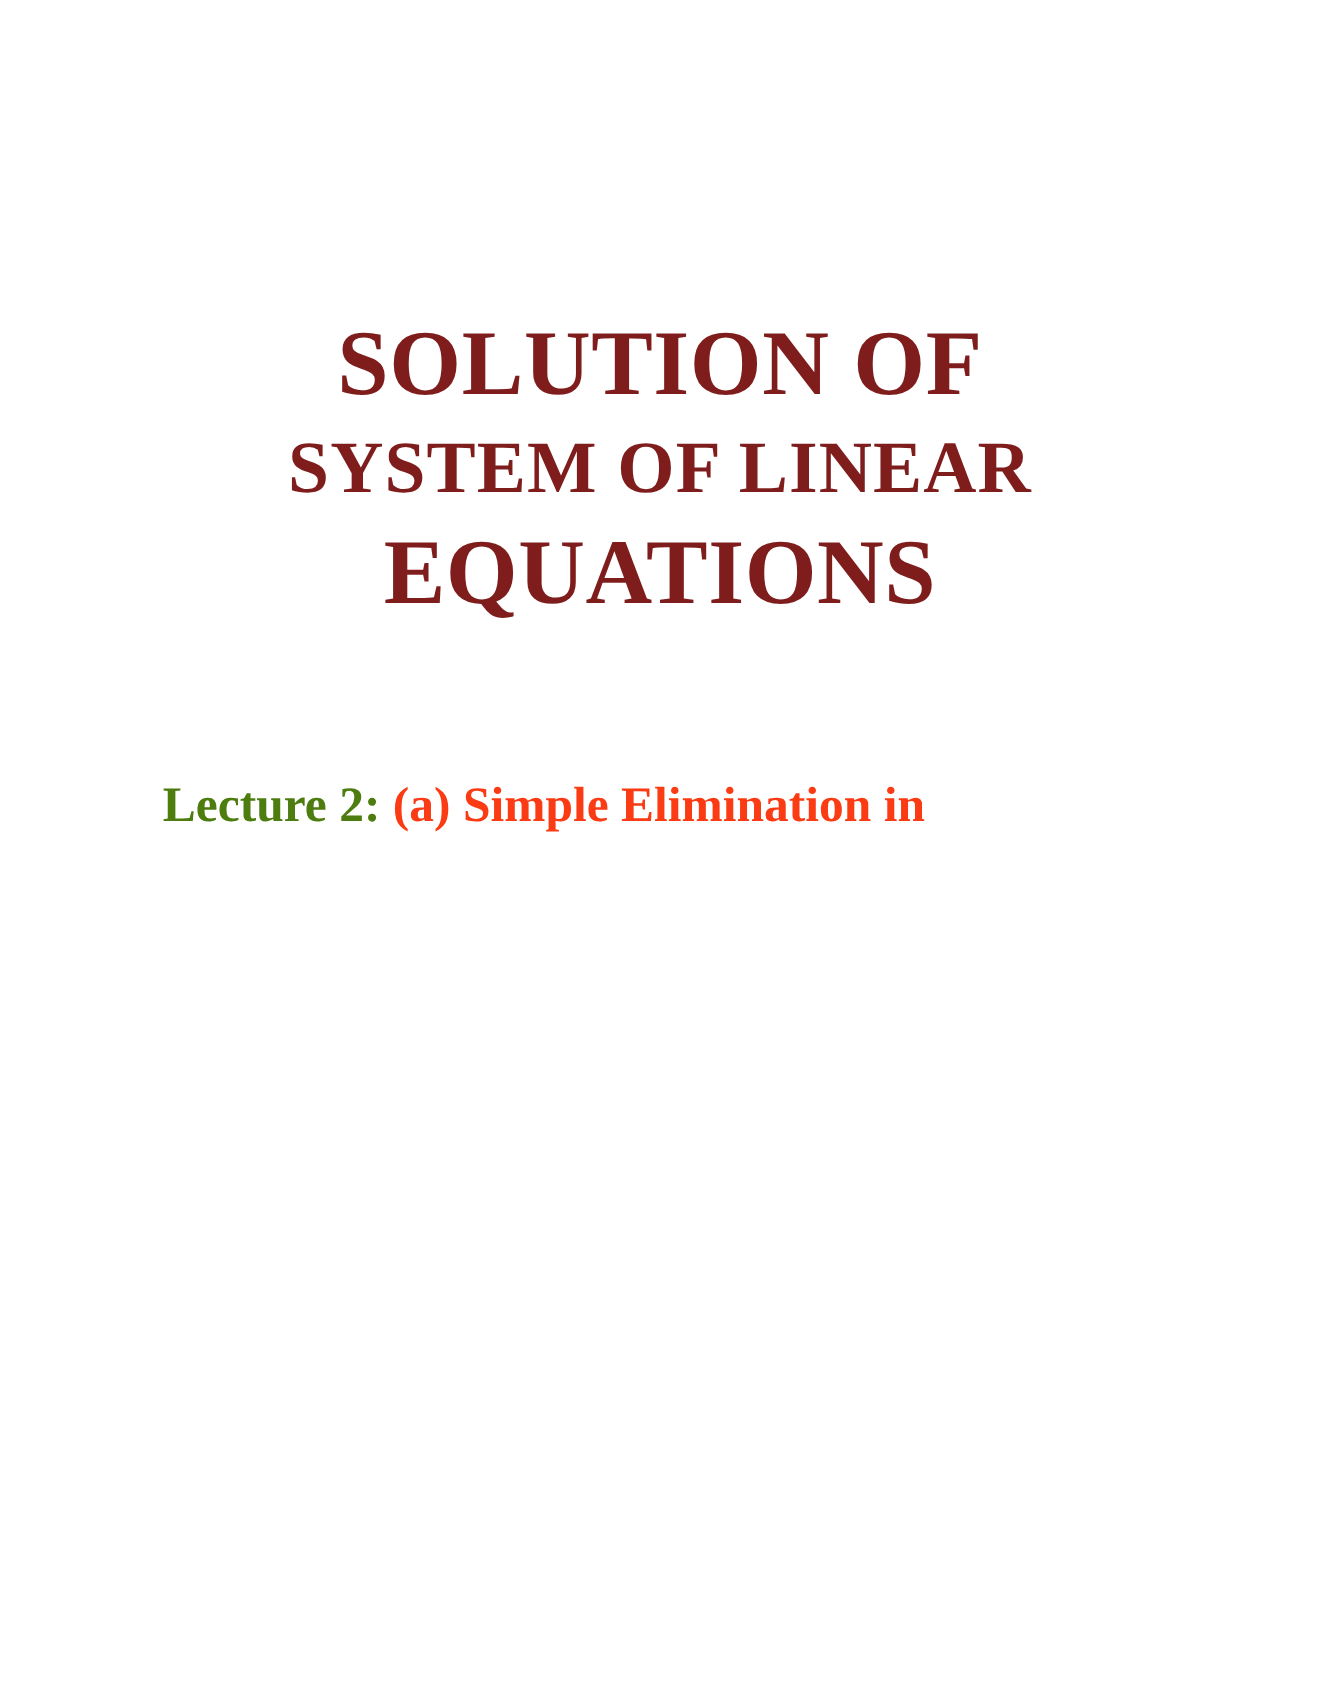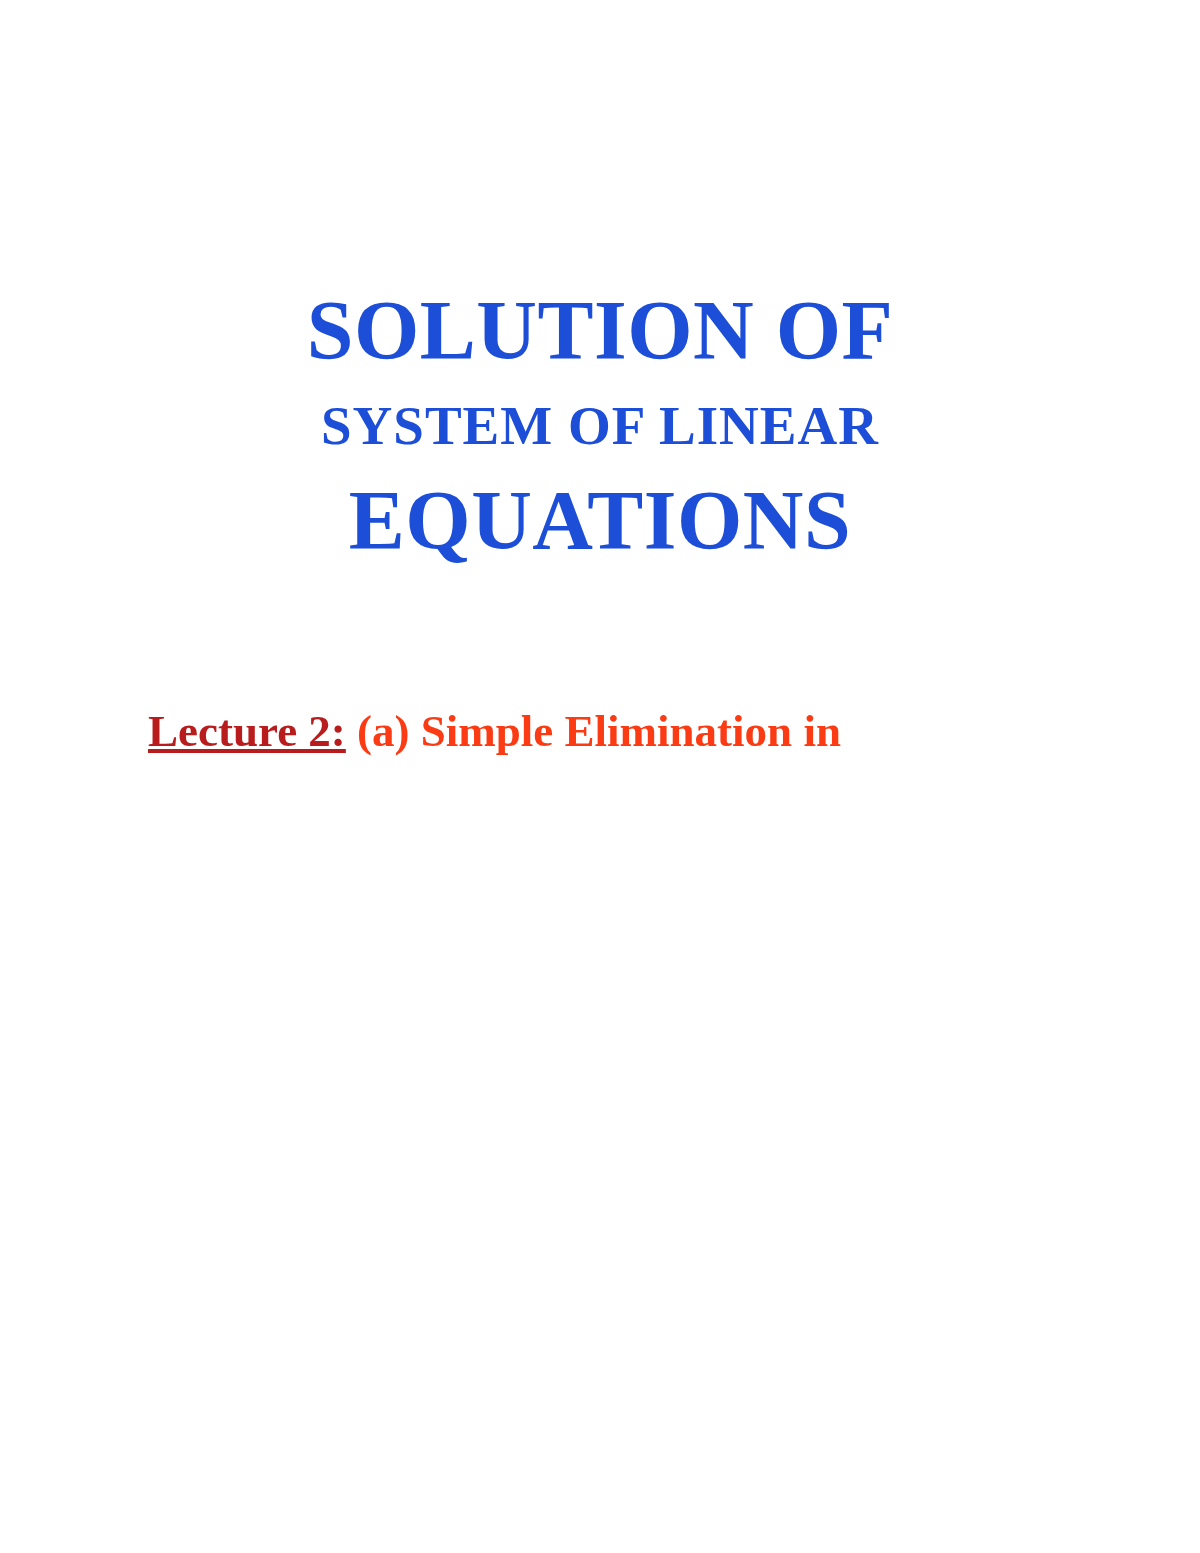--- a/index.html
+++ b/index.html
@@ -33,46 +33,45 @@
     text-align: center;
     user-select: none;
   }
   .title-line {
     display: block;
     font-family: "Liberation Serif", "DejaVu Serif", serif;
     font-weight: bold;
     font-size: 84px;
     line-height: 95px;
     letter-spacing: 0.5px;
-    color: #1d4ed8;
+    color: #7f1d1d;
     white-space: nowrap;
   }
   .title-line.wide {
-    font-size: 55px;
+    font-size: 67px;
     letter-spacing: 1px;
   }
 
   
   .lecture-block {
     position: absolute;
     left: 148px;
     top: 702px;
     width: 940px;
     user-select: none;
   }
   .lecture-row {
     font-family: "Liberation Serif", "DejaVu Serif", serif;
     font-weight: bold;
     font-size: 45px;
     line-height: 59px;
     white-space: nowrap;
   }
   .lecture-label {
-    color: #b91c1c;
-    text-decoration: underline;
+    color: #4d7c0f;
   }
   .lecture-item {
     color: #fb3b13;
   }
   
   .indent-cont {
     padding-left: 318px;
   }
   .indent-item {
     padding-left: 250px;

